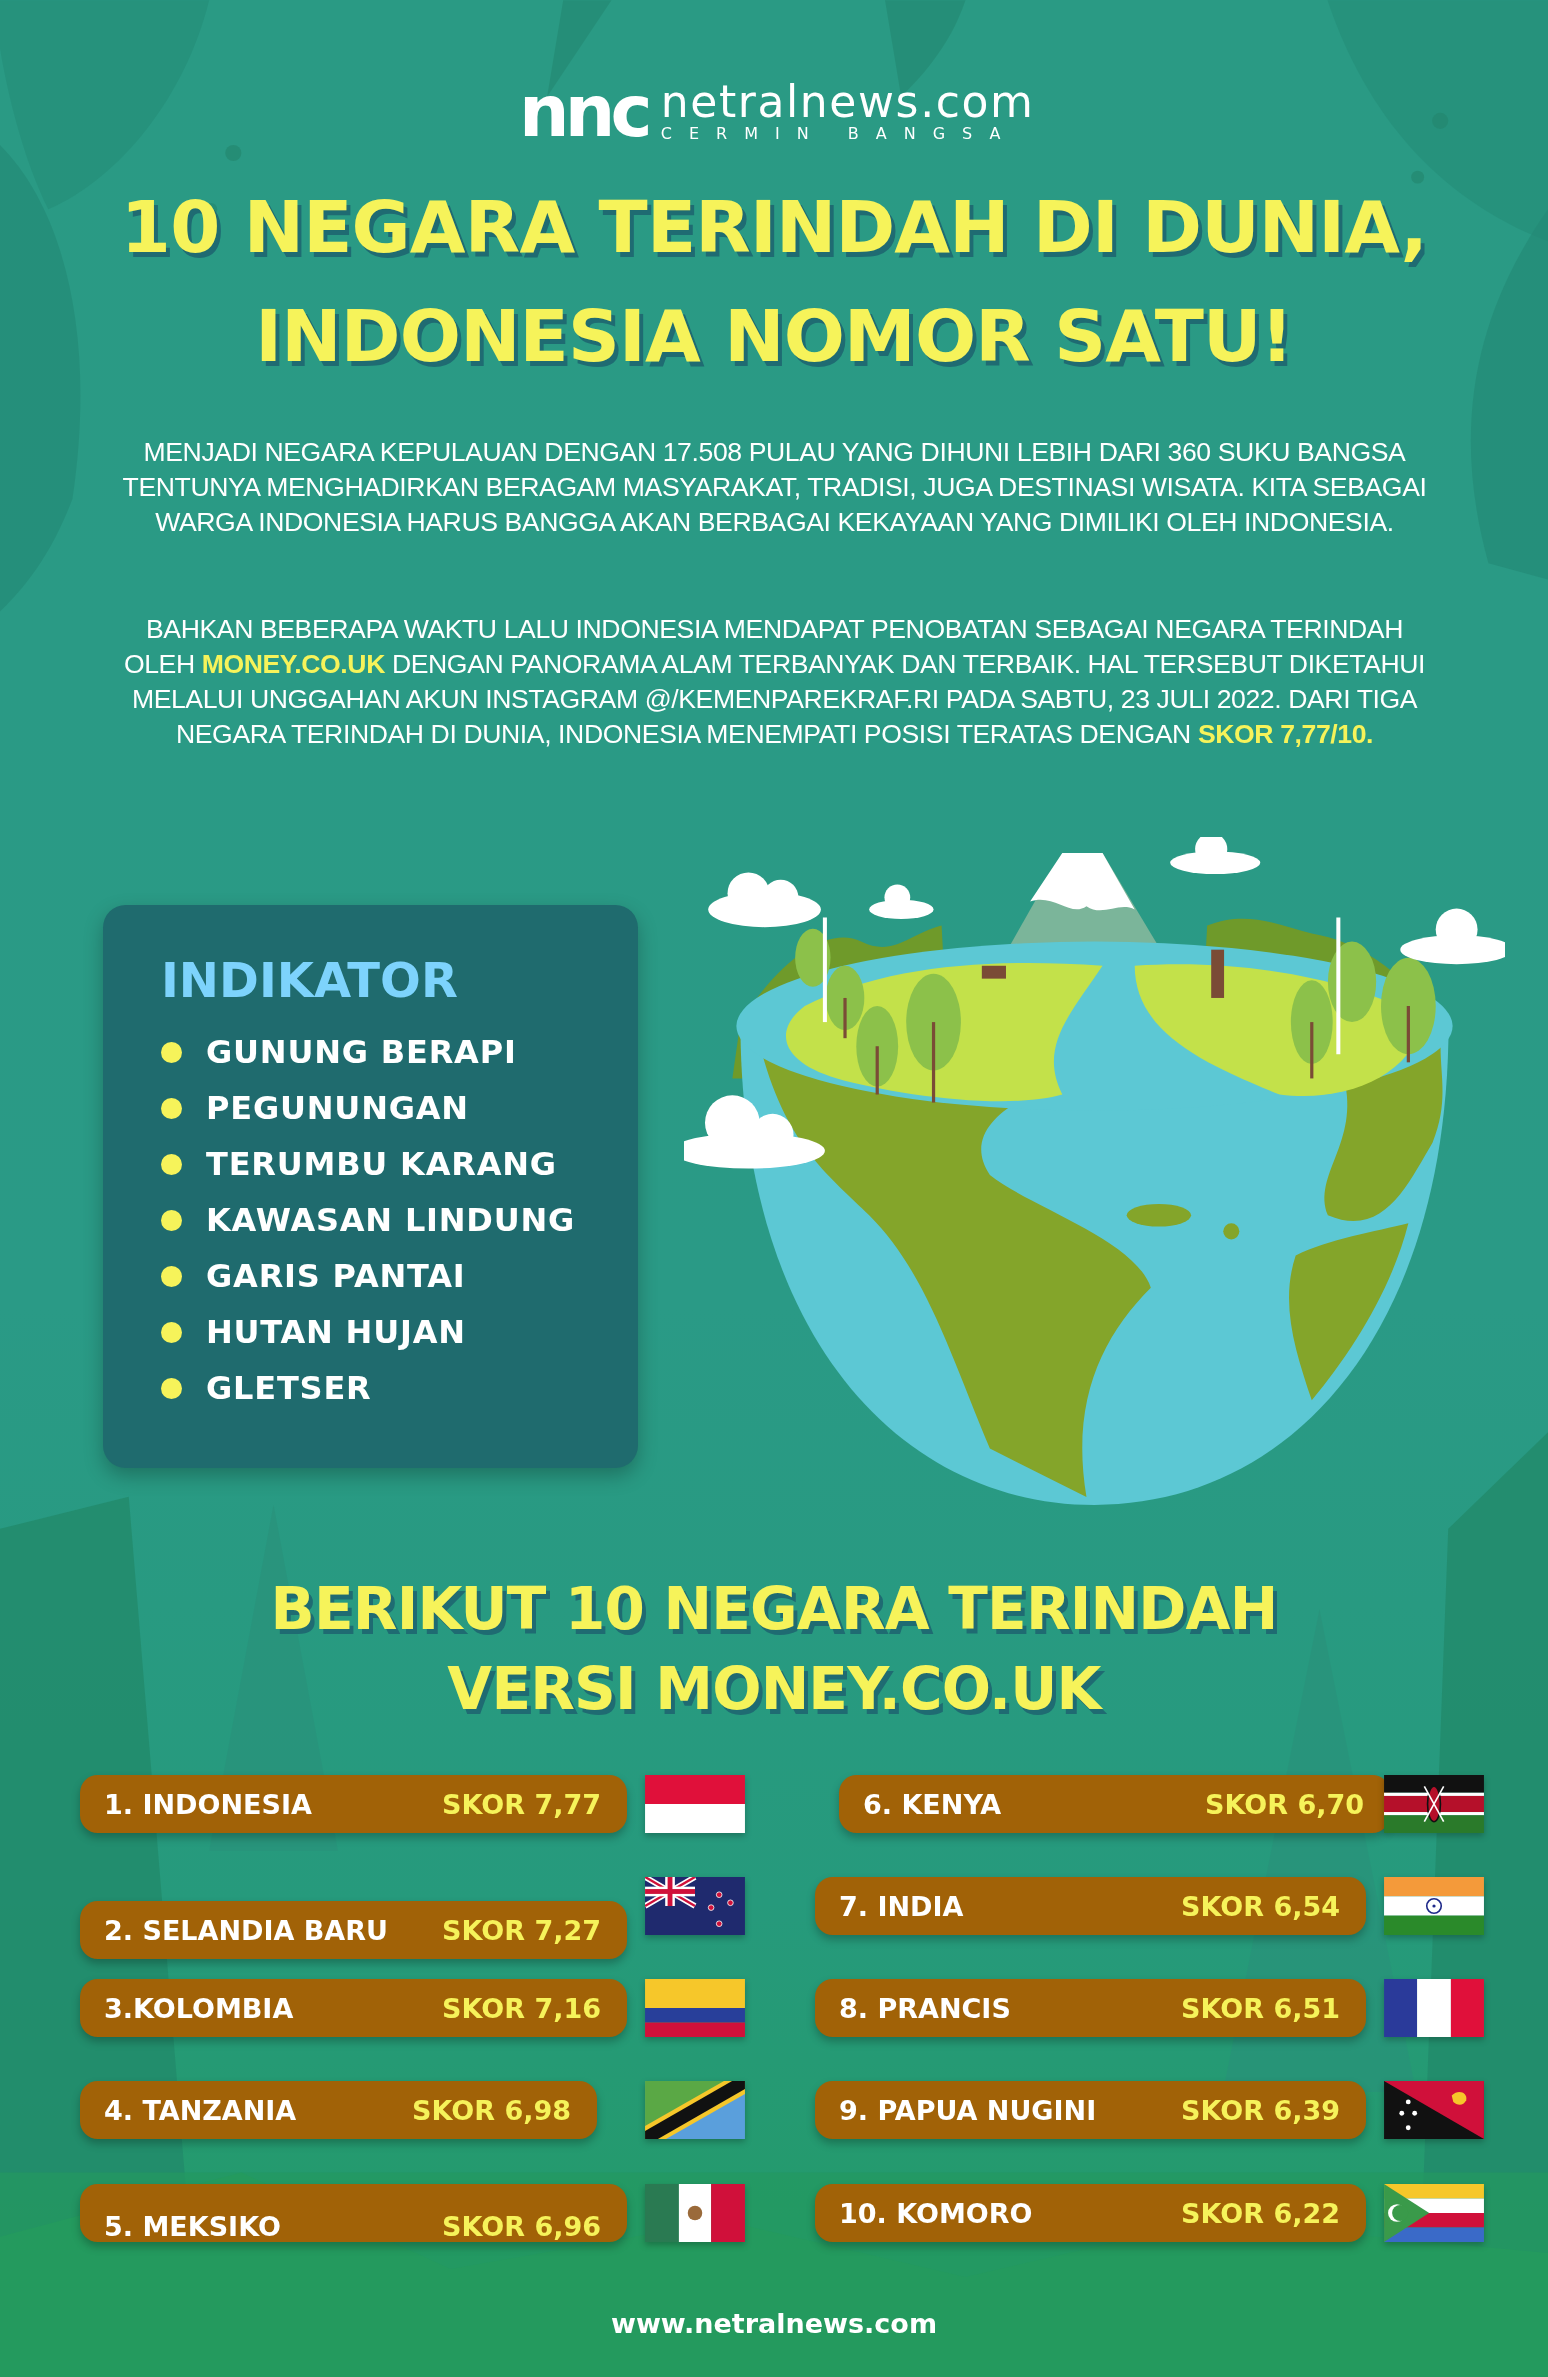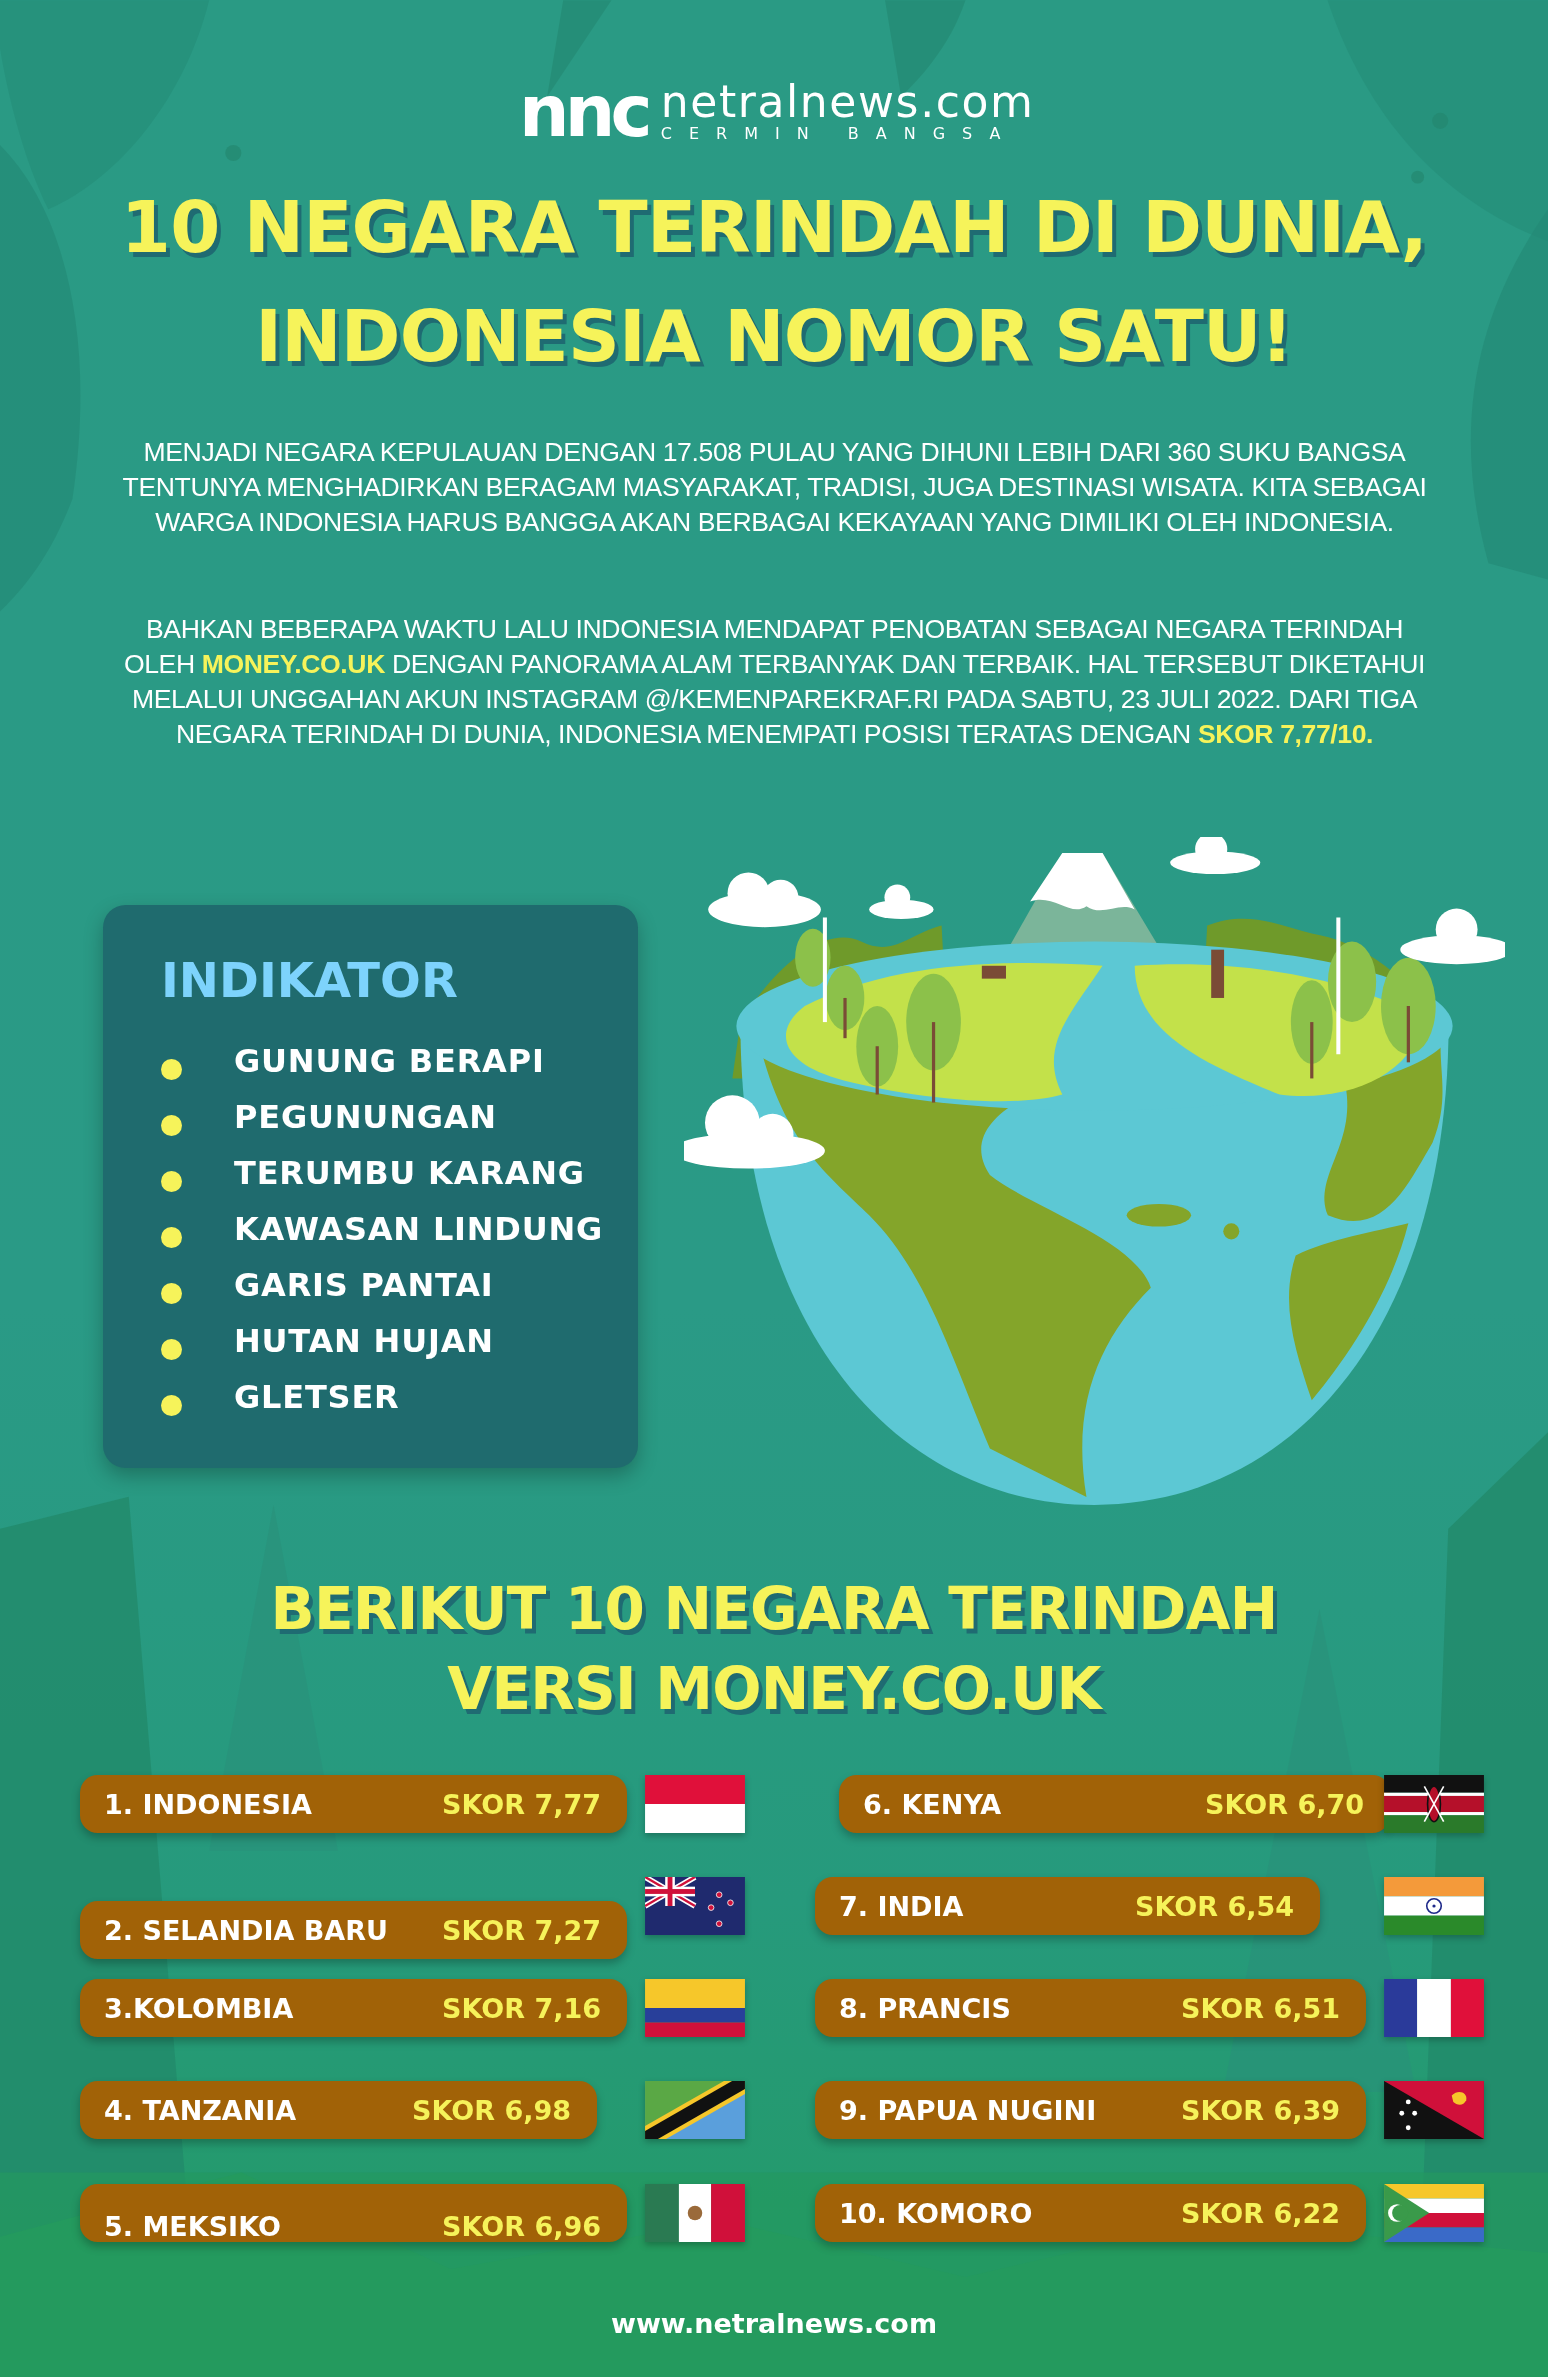--- a/index.html
+++ b/index.html
@@ -36,21 +36,21 @@
   .p2 { top: 612px; }
 
   
   .indicator-box {
     position: absolute; left: 103px; top: 905px; width: 535px; height: 563px;
     background: #1f6b6e; border-radius: 22.5px;
     box-shadow: 0 8px 19.3px rgba(0,0,0,0.25);
     padding: 47px 0 0 58px;
   }
   .indicator-title { font-family: "DejaVu Sans", sans-serif; font-weight: bold; color: #7dd3fc; font-size: 48px; line-height: 56px; margin-bottom: 16px; }
-  .indicator-item { display: flex; align-items: flex-end; height: 56px; gap: 28px; }
+  .indicator-item { display: flex; align-items: center; height: 56px; }
   .bullet { width: 21px; height: 21px; border-radius: 50%; background: #f6f35a; margin-right: 24px; }
   .indicator-label { font-family: "DejaVu Sans", sans-serif; font-weight: bold; color: #ffffff; font-size: 32px; letter-spacing: 0.8px; }
 
   
   .globe-wrap { position: absolute; left: 684px; top: 837px; width: 821px; height: 676px; }
 
   
   .sub-title {
     position: absolute; top: 1569px; left: 0; width: 1548px; text-align: center;
     font-family: "DejaVu Sans", sans-serif; font-weight: bold; color: #f6f35a;
@@ -311,21 +311,21 @@
       <rect y="26" width="124" height="20" fill="#b5102a"></rect>
       <rect y="46" width="124" height="4" fill="#ffffff"></rect>
       <rect y="50" width="124" height="22" fill="#2a7a2a"></rect>
       <ellipse cx="62" cy="36" rx="8" ry="22" fill="#b5102a" stroke="#111111" stroke-width="2"></ellipse>
       <line x1="50" y1="14" x2="74" y2="58" stroke="#ffffff" stroke-width="2"></line>
       <line x1="74" y1="14" x2="50" y2="58" stroke="#ffffff" stroke-width="2"></line>
     </svg>
 </div>
 
 <div class="rank-row" style="left:815px;top:1877px;">
-  <div class="rank-pill" style="width:505px;">
+  <div class="rank-pill" style="width:551px;">
     <span class="rank-name">7. INDIA</span>
     <span class="rank-score">SKOR 6,54</span>
   </div>
 </div>
 <div class="flag" style="left:1384px;top:1877px;">
   <svg viewBox="0 0 124 72">
       <rect width="124" height="24" fill="#f49a3a"></rect>
       <rect y="24" width="124" height="24" fill="#ffffff"></rect>
       <rect y="48" width="124" height="24" fill="#2a8a2a"></rect>
       <circle cx="62" cy="36" r="9" fill="none" stroke="#1f2a8a" stroke-width="2"></circle>

